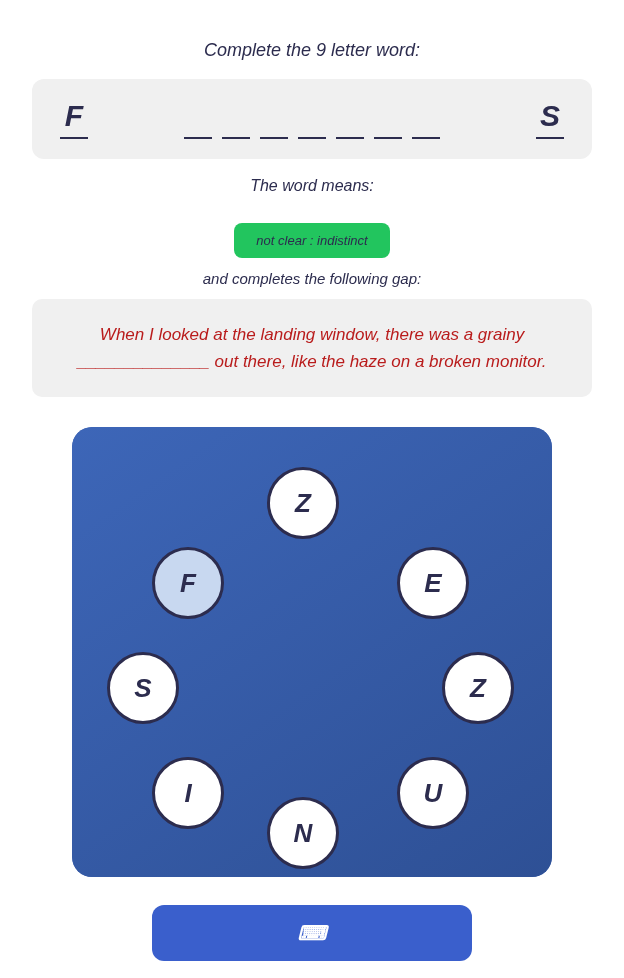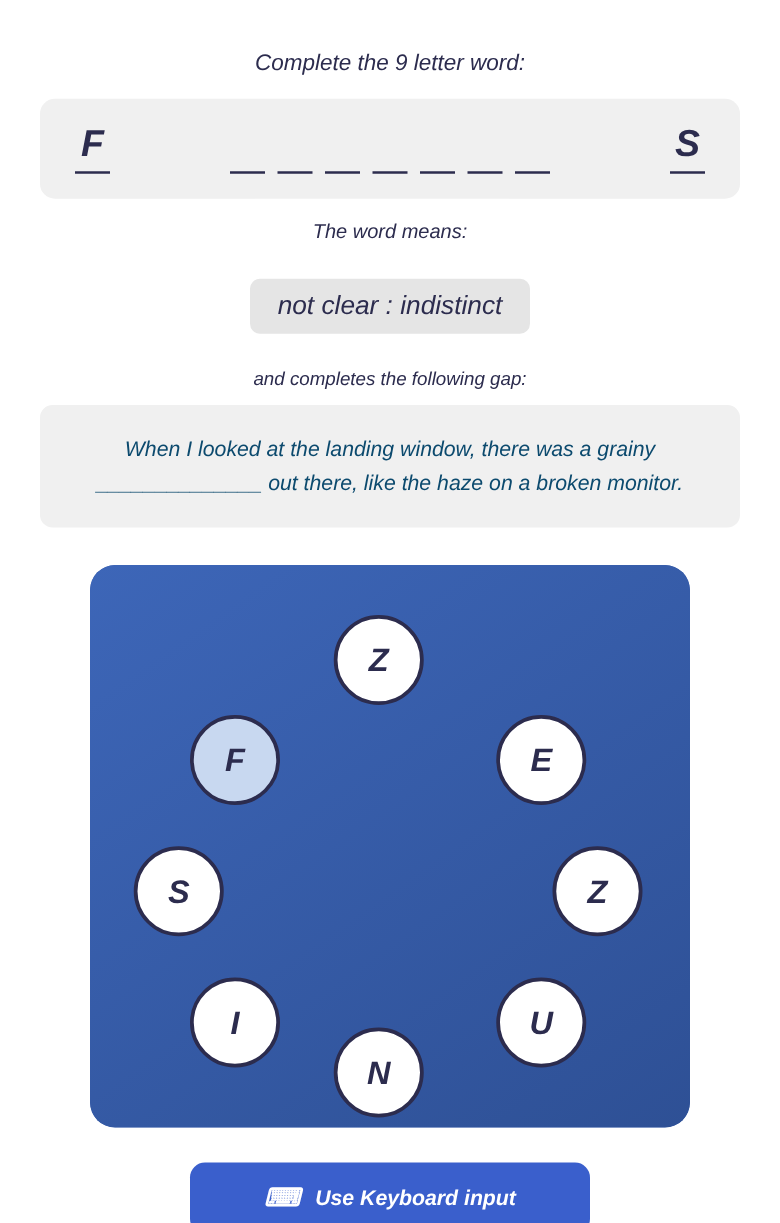--- a/index.html
+++ b/index.html
@@ -67,44 +67,43 @@
     }
 
     .word-means {
       font-size: 16px;
       color: #2c2c4e;
       margin-bottom: 28px;
       text-align: center;
     }
 
     .definition-badge {
-      background: #e5e5e5;
+      background: #22c55e;
       border-radius: 8px;
       padding: 10px 22px;
-      font-size: 21px;
+      font-size: 13px;
       color: #2c2c4e;
       margin-bottom: 12px;
       text-align: center;
     }
 
     .completes-text {
       font-size: 15px;
       color: #2c2c4e;
       margin-bottom: 12px;
       text-align: center;
-      margin-top: 16px;
     }
 
     .sentence-box {
       width: 560px;
       background: #f0f0f0;
       border-radius: 10px;
       padding: 22px 28px;
       font-size: 17px;
-      color: #0c4a6e;
+      color: #b91c1c;
       text-align: center;
       line-height: 1.6;
       margin-bottom: 30px;
     }
 
     .keyboard-area {
       width: 480px;
       min-height: 450px;
       background: #3b5998;
       background: #2d5a9e;
@@ -254,14 +253,13 @@
     <span>U</span>
   </div>
 
   <div class="letter-circle" style="left: 195px; top: 370px;">
     <span>N</span>
   </div>
 </div>
 
 <button class="keyboard-button">
   <span class="keyboard-icon">⌨</span>
-  <span>Use Keyboard input</span>
 </button>
 
 </body></html>

